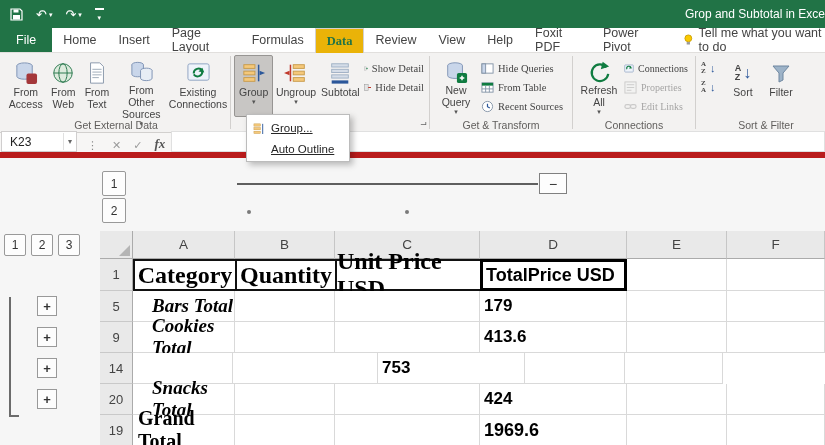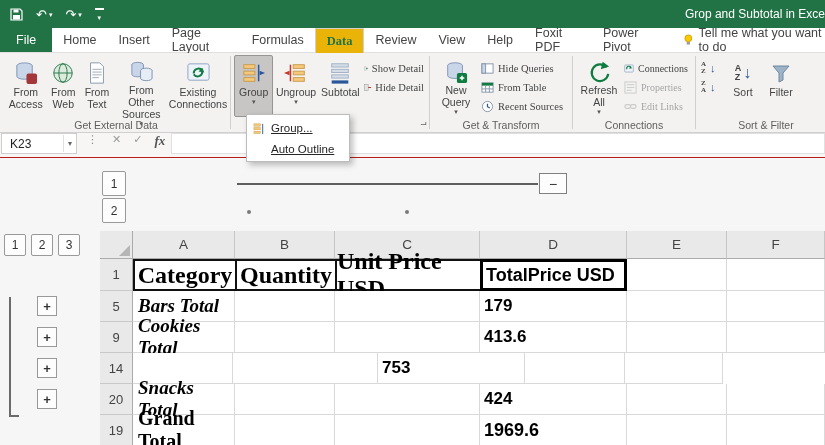--- a/index.html
+++ b/index.html
@@ -41,21 +41,21 @@
   .sarrow { font-size:11px; color:#2b579a; }
   .sarrow.big { font-size:16px; }
 
   
   .menu { position:absolute; left:246px; top:114px; width:104px; background:#fff; border:1px solid #bcbcbc; box-shadow:3px 3px 6px rgba(0,0,0,.25); z-index:60; padding:2px 0; }
   .mitem { height:21px; display:flex; align-items:center; font-size:11.5px; color:#262626; }
   .micon { width:24px; display:flex; justify-content:center; }
   .mlabel { text-decoration:underline; }
 
   
-  .fbar { position:absolute; left:0; top:133px; width:825px; height:25px; background:#f7f6f5; border-bottom:1px solid #b91c1c; display:flex; align-items:flex-start; }
+  .fbar { position:absolute; left:0; top:133px; width:825px; height:25px; background:#f7f6f5; border-bottom:6px solid #b91c1c; display:flex; align-items:flex-end; }
   .namebox { width:76px; height:21px; margin-left:1px; background:#fff; border:1px solid #d0cece; display:flex; align-items:center; font-size:12px; color:#222; padding-left:8px; }
   .nbcaret { margin-left:auto; font-size:8px; color:#666; border-left:1px solid #e0e0e0; padding:4px 4px; }
   .fbtn { font-size:11px; color:#9a9a9a; padding:0 6px; }
   .fxbtn { color:#555; font-family:"Liberation Serif", serif; font-style:italic; font-size:13px; font-weight:bold; }
   .fb-handle { color:#8a8a8a; font-size:11px; padding:0 8px 0 10px; }
   .fb-input { flex:1; height:21px; background:#fff; border:1px solid #e0e0e0; margin-right:0; }
 
   
   .sheet { position:absolute; left:0; top:158px; width:825px; height:287px; background:#f6f6f6; }
   .lvlbtn { position:absolute; width:24px; height:25px; background:#fdfdfd; border:1px solid #999; border-radius:2px; font-size:12px; color:#333; display:flex; align-items:center; justify-content:center; }
@@ -68,21 +68,21 @@
   .selall { position:absolute; right:2px; bottom:2px; width:0; height:0; border-left:11px solid transparent; border-bottom:11px solid #b5b5b5; }
   .colh { height:28px; background:#e9e9e9; border-right:1px solid #c6c6c6; border-bottom:1px solid #ababab; display:flex; align-items:center; justify-content:center; font-size:13.5px; color:#444; }
   .grid { position:absolute; left:100px; top:101px; background:#fff; }
   .grow { display:flex; height:31px; }
   .grow.r1 { height:32px; }
   .rowh { width:33px; background:#e9e9e9; border-right:1px solid #ababab; border-bottom:1px solid #c9c9c9; display:flex; align-items:center; justify-content:center; font-size:13px; color:#444; }
   .cell { background:#fff; border-right:1px solid #d9d9d9; border-bottom:1px solid #d9d9d9; display:flex; align-items:center; }
   .ca{width:102px}.cb{width:100px}.cc{width:145px}.cd{width:147px}.ce{width:100px}.cf{width:98px}
   .hcell { border:2px solid #111; border-right:0; font-family:"Liberation Serif", serif; font-weight:bold; font-size:24px; color:#000; justify-content:center; }
   .hcelld { border:3px solid #000; font-weight:bold; font-size:18px; color:#000; padding-left:3px; }
-  .lbl { font-family:"Liberation Serif", serif; font-style:italic; font-weight:bold; font-size:19px; color:#000; padding-left:5px; }
+  .lbl { font-family:"Liberation Serif", serif; font-style:italic; font-weight:bold; font-size:19px; color:#000; padding-left:19px; }
   .grand { font-family:"Liberation Serif", serif; font-weight:bold; font-size:20px; color:#000; padding-left:5px; }
   .num { font-weight:bold; font-size:17px; color:#000; padding-left:4px; }
   .numbig { font-size:18px; }
   .gutter-vline { position:absolute; left:9px; top:139px; width:2px; height:119px; background:#6b6b6b; }
   .gutter-tick { position:absolute; left:9px; top:257px; width:10px; height:2px; background:#6b6b6b; }
   .plusbtn { position:absolute; left:37px; width:20px; height:20px; background:#fdfdfd; border:1px solid #999; display:flex; align-items:center; justify-content:center; font-size:13px; font-weight:bold; color:#333; }
 </style>
 </head>
 <body>
 

